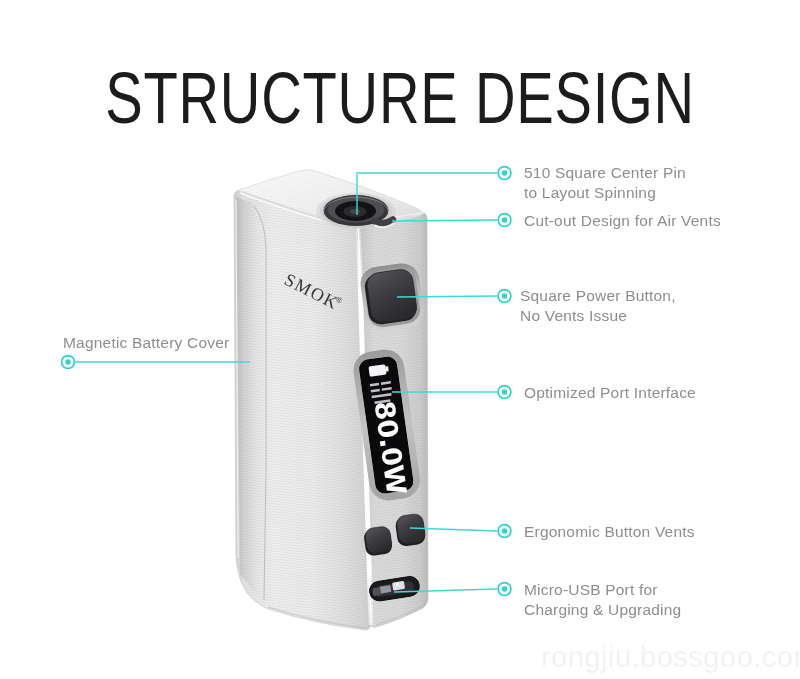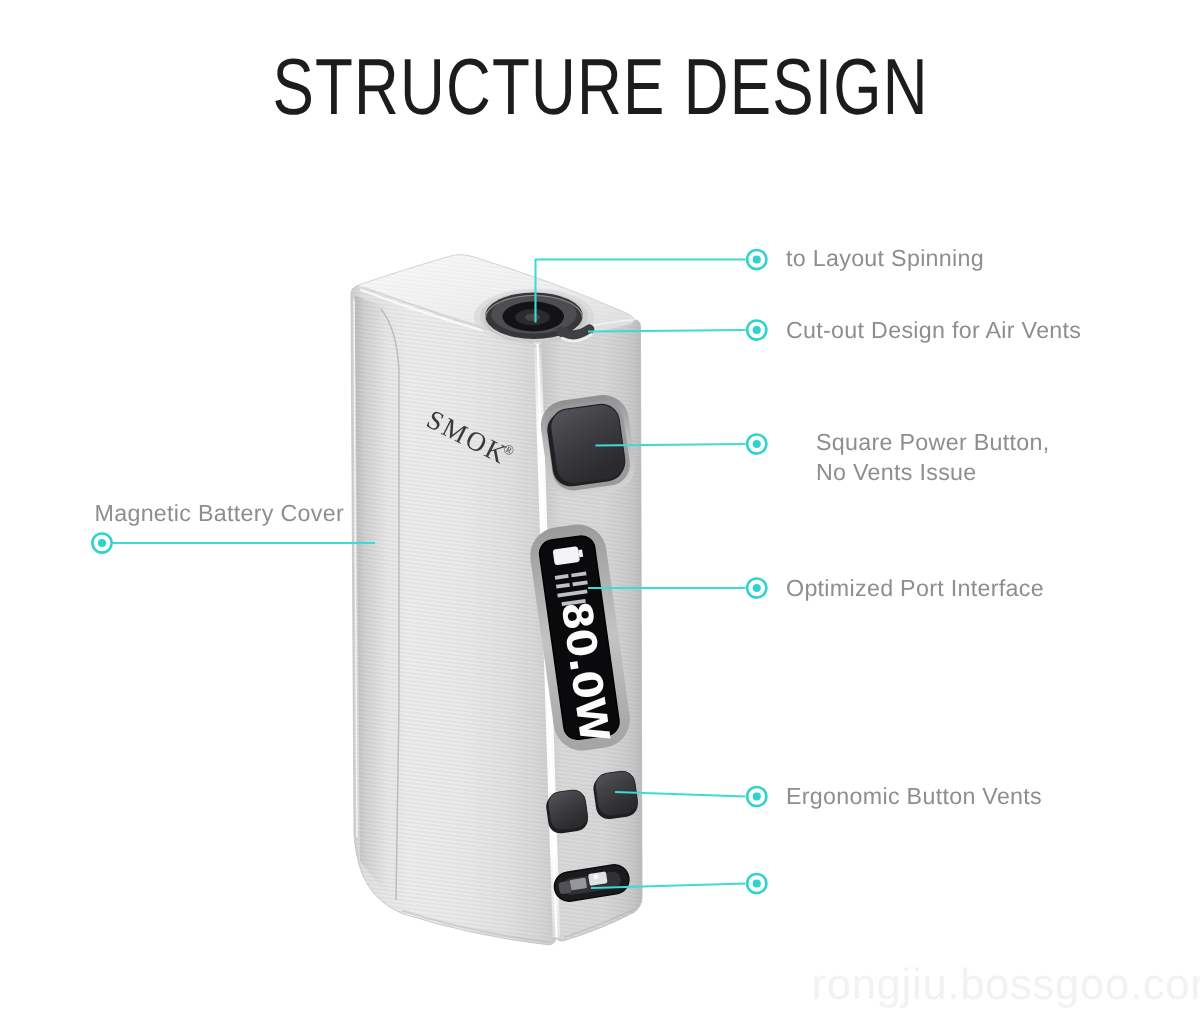--- a/index.html
+++ b/index.html
@@ -1,22 +1,22 @@
 <!DOCTYPE html>
 <html><head>
 <meta charset="utf-8">
 <style>
   html,body{margin:0;padding:0;background:#fff;}
   .stage{
     position:relative;width:800px;height:679px;background:#ffffff;overflow:hidden;
     font-family:"Liberation Sans", sans-serif;
   }
   .page-title{
-    position:absolute;top:32px;left:0;width:800px;text-align:center;
-    font-size:53px;line-height:1;font-weight:400;color:#1c1c1c;margin:0;
+    position:absolute;top:62px;left:0;width:800px;text-align:center;
+    font-size:72px;line-height:1;font-weight:400;color:#1c1c1c;margin:0;
     letter-spacing:1px;
   }
   .page-title .squeeze{display:inline-block;transform:scaleX(.78);transform-origin:50% 50%;}
   .diagram-svg{position:absolute;left:0;top:0;}
   .callout-label{
     position:absolute;font-size:15.5px;line-height:19.5px;color:#8e8e8e;
     letter-spacing:.2px;white-space:nowrap;
   }
   .callout-label span{display:block;}
   .screen-wattage{
@@ -225,39 +225,44 @@
           <circle cx="504.5" cy="589" r="2.7" fill="#2dd3cc"></circle>
       </g>
       <g>
         <circle cx="68" cy="362" r="6.4" fill="#fff" stroke="#2dd3cc" stroke-width="1.7"></circle>
           <circle cx="68" cy="362" r="2.7" fill="#2dd3cc"></circle>
       </g>
     </g>
   </svg>
 
   <div class="callout-label" style="left:524px;top:163px">
+    <span>510 Square Center Pin</span>
     <span>to Layout Spinning</span>
   </div>
 
   <div class="callout-label" style="left:524px;top:211px">
     <span>Cut-out Design for Air Vents</span>
   </div>
 
-  <div class="callout-label" style="left:544px;top:286px">
+  <div class="callout-label" style="left:520px;top:286px">
     <span>Square Power Button,</span>
     <span>No Vents Issue</span>
   </div>
 
   <div class="callout-label" style="left:63px;top:333px">
     <span>Magnetic Battery Cover</span>
   </div>
 
   <div class="callout-label" style="left:524px;top:383px">
     <span>Optimized Port Interface</span>
   </div>
 
   <div class="callout-label" style="left:524px;top:522px">
     <span>Ergonomic Button Vents</span>
   </div>
 
+  <div class="callout-label" style="left:524px;top:580px">
+    <span>Micro-USB Port for</span>
+    <span>Charging &amp; Upgrading</span>
+  </div>
 
   <div class="watermark">rongjiu.bossgoo.com</div>
 </div>
 
 </body></html>

